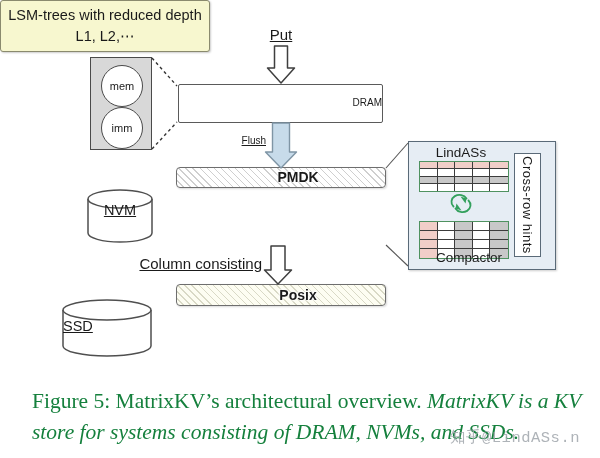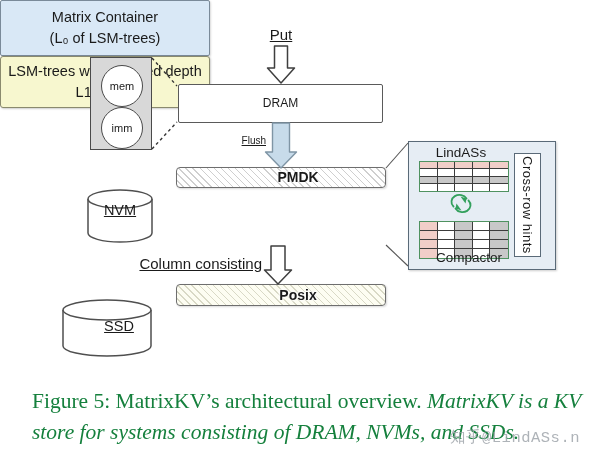--- a/index.html
+++ b/index.html
@@ -4,21 +4,21 @@
 <style>
   html,body{margin:0;padding:0;background:#fff;}
   #stage{position:relative;width:600px;height:458px;background:#ffffff;overflow:hidden;
          font-family:"Liberation Sans",sans-serif;color:#1a1a1a;}
   .abs{position:absolute;}
   .lbl{position:absolute;z-index:10;white-space:nowrap;text-decoration:underline;}
 
   
   .box{position:absolute;border:1.4px solid #5a5a5a;background:#fff;box-sizing:border-box;}
   .dram{left:178px;top:84px;width:205px;height:39px;border-radius:2px;
-        text-align:center;line-height:36px;font-size:12px;}
+        text-align:right;line-height:36px;font-size:10px;}
   .band{position:absolute;left:176px;width:210px;box-sizing:border-box;
         border:1.3px solid #6e6e6e;border-radius:4px;
         background:repeating-linear-gradient(45deg,#ffffff 0 4px,#cfcfcf 4px 5px);
         text-align:center;font-size:14px;font-weight:600;
         text-shadow:0 0 3px #fff,0 0 3px #fff,0 0 3px #fff;
         box-shadow:1px 1px 2px rgba(0,0,0,.15);padding-left:34px;}
   .pmdk{top:167px;height:21px;line-height:19px;}
   .posix{top:284px;height:22px;line-height:20px;
          background:repeating-linear-gradient(45deg,#fdfdf2 0 4px,#d9d9c6 4px 5px);}
   .matrix{left:176px;top:188px;width:210px;height:56px;background:#d9e8f6;
@@ -70,33 +70,29 @@
   <div class="lbl" style="left:118px;top:255px;width:144px;text-align:right;font-size:15px;">Column consisting</div>
 
   <div class="box dram">DRAM</div>
 
   <div class="box membox">
     <div class="circle" style="left:10px;top:49px;">imm</div>
     <div class="circle" style="left:10px;top:7px;">mem</div>
   </div>
 
   <div class="band pmdk">PMDK</div>
-  <div class="matrix">
-    <div>Matrix Container</div>
-    <div>(L₀ of LSM-trees)</div>
-  </div>
 
   <div class="band posix">Posix</div>
   <div class="lsm">
     <div>LSM-trees with reduced depth</div>
     <div>L1, L2,⋯</div>
   </div>
 
   <div class="lbl" style="left:88px;top:202px;width:64px;text-align:center;font-size:14.5px;">NVM</div>
-  <div class="lbl" style="left:63px;top:318px;width:112px;text-align:center;font-size:14.5px;">SSD</div>
+  <div class="lbl" style="left:63px;top:318px;width:112px;text-align:left;font-size:14.5px;">SSD</div>
 
   <div class="abs panel">
     <div class="panel-lbl" style="left:0;top:3px;">LindASs</div>
     <div class="mini-table" style="left: 10px; top: 19px; width: 90px; height: 31px; grid-template-columns: repeat(5, 1fr); grid-template-rows: repeat(4, 1fr);">
         <div class="cell" style="background: rgb(241, 206, 200);"></div>
         <div class="cell" style="background: rgb(241, 206, 200);"></div>
         <div class="cell" style="background: rgb(241, 206, 200);"></div>
         <div class="cell" style="background: rgb(241, 206, 200);"></div>
         <div class="cell" style="background: rgb(241, 206, 200); border-right: none;"></div>
         <div class="cell" style="background: rgb(255, 255, 255);"></div>

